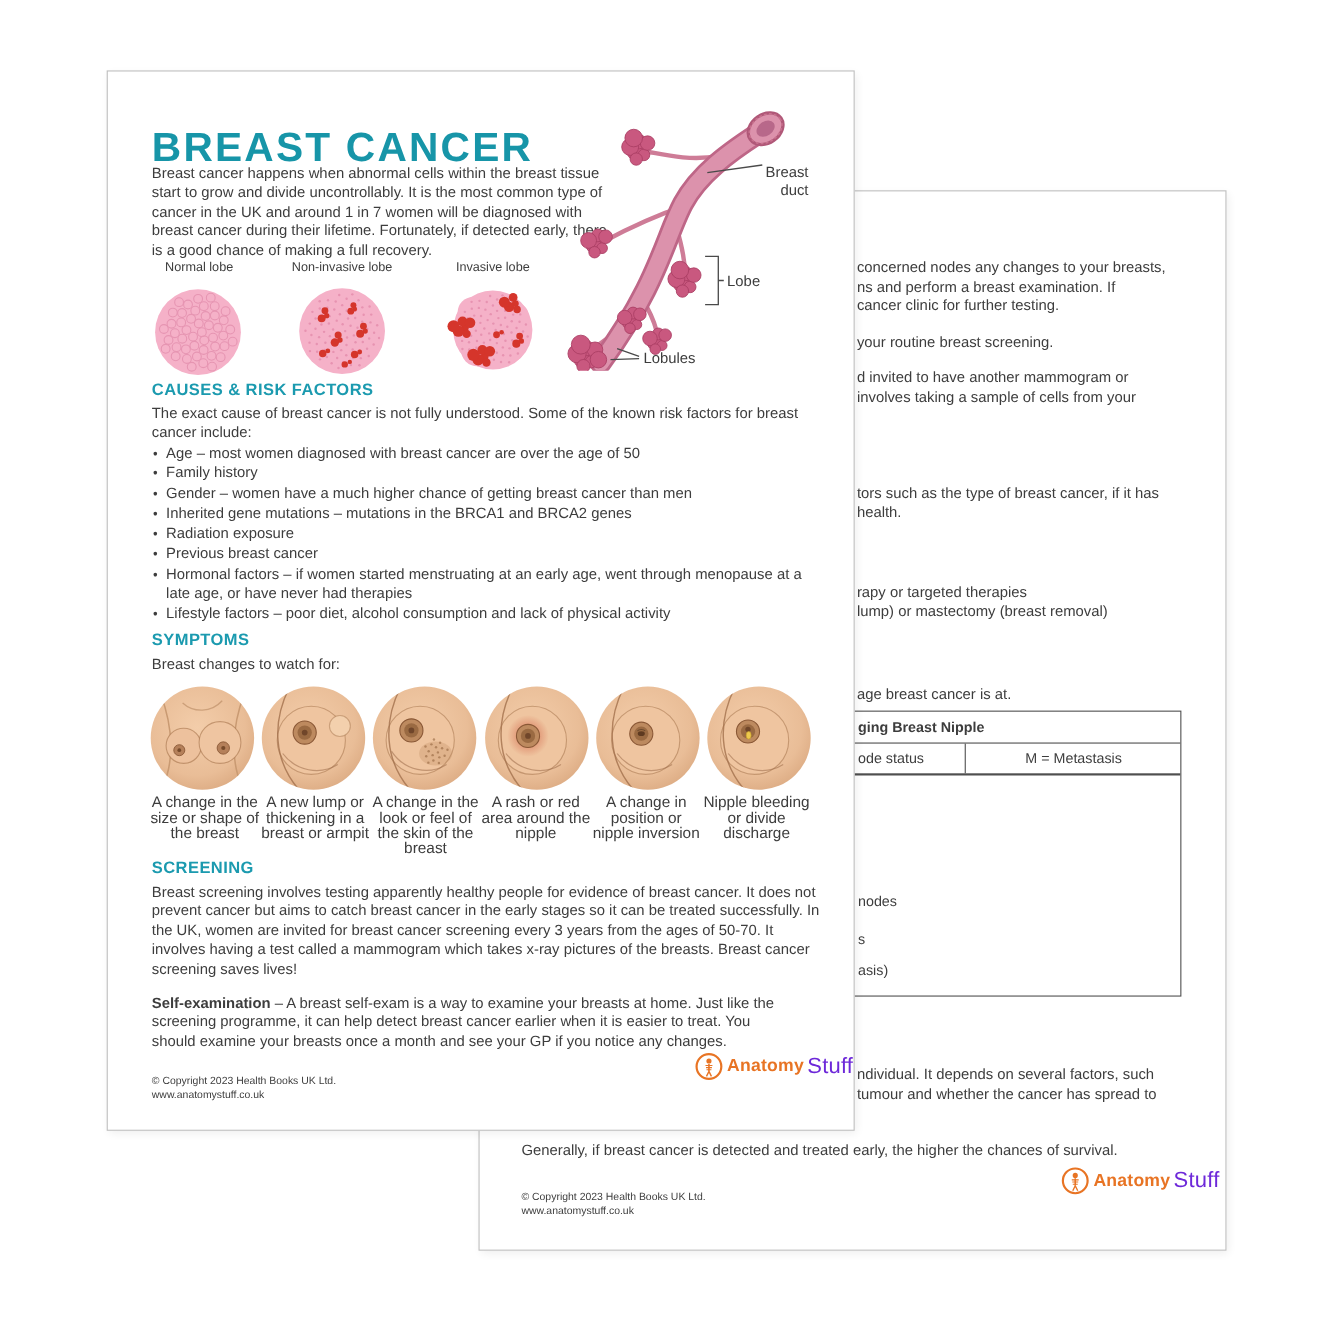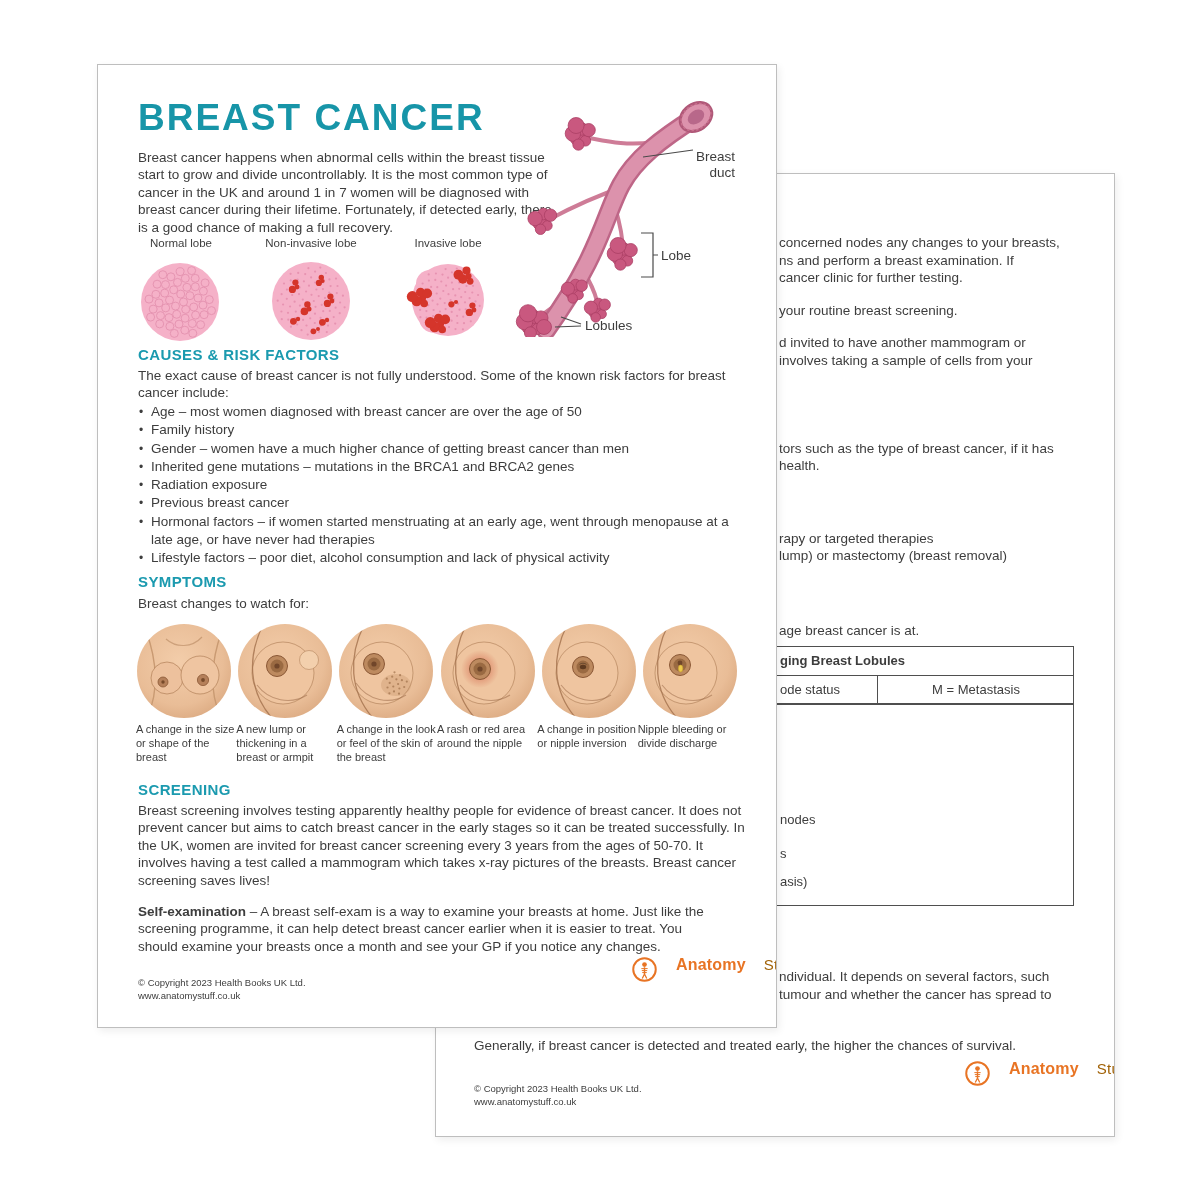--- a/index.html
+++ b/index.html
@@ -8,33 +8,33 @@
     font-family:"Liberation Sans",sans-serif;color:#3D3D3D;overflow:hidden;
   }
   .page{
     position:absolute;background:#ffffff;width:678px;height:962px;
     border:1px solid #BEBEBE;box-shadow:2px 3px 8px rgba(0,0,0,0.07);
     overflow:hidden;
   }
   #back-page{left:435px;top:173px;z-index:1;}
   #front-page{left:97px;top:64px;z-index:2;}
   .abs{position:absolute;}
-  .title{font-size:37px;font-weight:bold;color:#1795A8;letter-spacing:2px;}
+  .title{font-size:37px;font-weight:bold;color:#1795A8;letter-spacing:2px;margin-top:16px;}
   .heading{font-size:15px;font-weight:bold;color:#1B9AAF;letter-spacing:.4px;}
   .body-text{font-size:13.5px;line-height:17.4px;color:#3D3D3D;}
   .small-label{font-size:11.5px;color:#3D3D3D;text-align:center;}
   .bullets{margin:0;padding:0;list-style:none;font-size:13.5px;line-height:18.3px;width:612px;}
   .bullets li{position:relative;padding-left:13px;}
   .bullets li::before{content:"\2022";position:absolute;left:1px;top:0;font-size:12px;}
   .figrow{display:flex;justify-content:space-between;align-items:flex-start;}
-  .cap{font-size:11px;line-height:13.8px;width:101px;color:#3D3D3D;}
+  .cap{font-size:14px;line-height:13.8px;text-align:center;width:101px;color:#3D3D3D;}
   .copy{font-size:9.5px;font-weight:normal;line-height:12.5px;color:#3D3D3D;margin-top:16px;}
-  .logo{display:flex;align-items:flex-start;gap:18px;}
+  .logo{display:flex;align-items:center;gap:3px;}
   .logo-bold{font-weight:bold;color:#E87424;font-size:16px;letter-spacing:.2px;}
-  .logo-light{color:#a16207;font-size:15px;letter-spacing:.2px;}
+  .logo-light{color:#6d28d9;font-size:20px;letter-spacing:.2px;}
   .frag{position:absolute;left:343px;font-size:13.5px;line-height:17.4px;white-space:nowrap;color:#3D3D3D;}
   #stage-table{position:absolute;left:150px;top:472px;width:488px;height:260px;border:1.5px solid #4F4F4F;box-sizing:border-box;background:#fff;}
   .trow1{position:relative;height:28px;border-bottom:1.5px solid #4F4F4F;}
   .trow2{position:relative;height:27px;border-bottom:2.5px solid #4F4F4F;}
   .tdivider{position:absolute;left:290px;top:0;bottom:0;border-left:1.5px solid #4F4F4F;}
   .tcell{position:absolute;top:6px;font-size:13px;white-space:nowrap;}
   .tfrag{position:absolute;left:193px;font-size:13px;white-space:nowrap;}
   svg{display:block;}
 </style>
 </head>
@@ -63,21 +63,21 @@
   <span class="frag" style="top:160px">d invited to have another mammogram or</span>
   <span class="frag" style="top:178px">involves taking a sample of cells from your</span>
   <span class="frag" style="top:266px">tors such as the type of breast cancer, if it has</span>
   <span class="frag" style="top:283px">health.</span>
   <span class="frag" style="top:356px">rapy or targeted therapies</span>
   <span class="frag" style="top:373px">lump) or mastectomy (breast removal)</span>
   <span class="frag" style="top:448px">age breast cancer is at.</span>
 
   <div id="stage-table">
     <div class="trow1">
-      <span class="tcell" style="left:193px;font-weight:bold">ging Breast Lobules</span>
+      <span class="tcell" style="left:193px;font-weight:bold">ging Breast Nipple</span>
     </div>
     <div class="trow2">
       <span class="tcell" style="left:193px">ode status</span>
       <div class="tdivider"></div>
       <span class="tcell" style="left:291px;width:196px;text-align:center">M = Metastasis</span>
     </div>
     <span class="tfrag" style="top:165px">nodes</span>
     <span class="tfrag" style="top:199px">s</span>
     <span class="tfrag" style="top:227px">asis)</span>
   </div>

